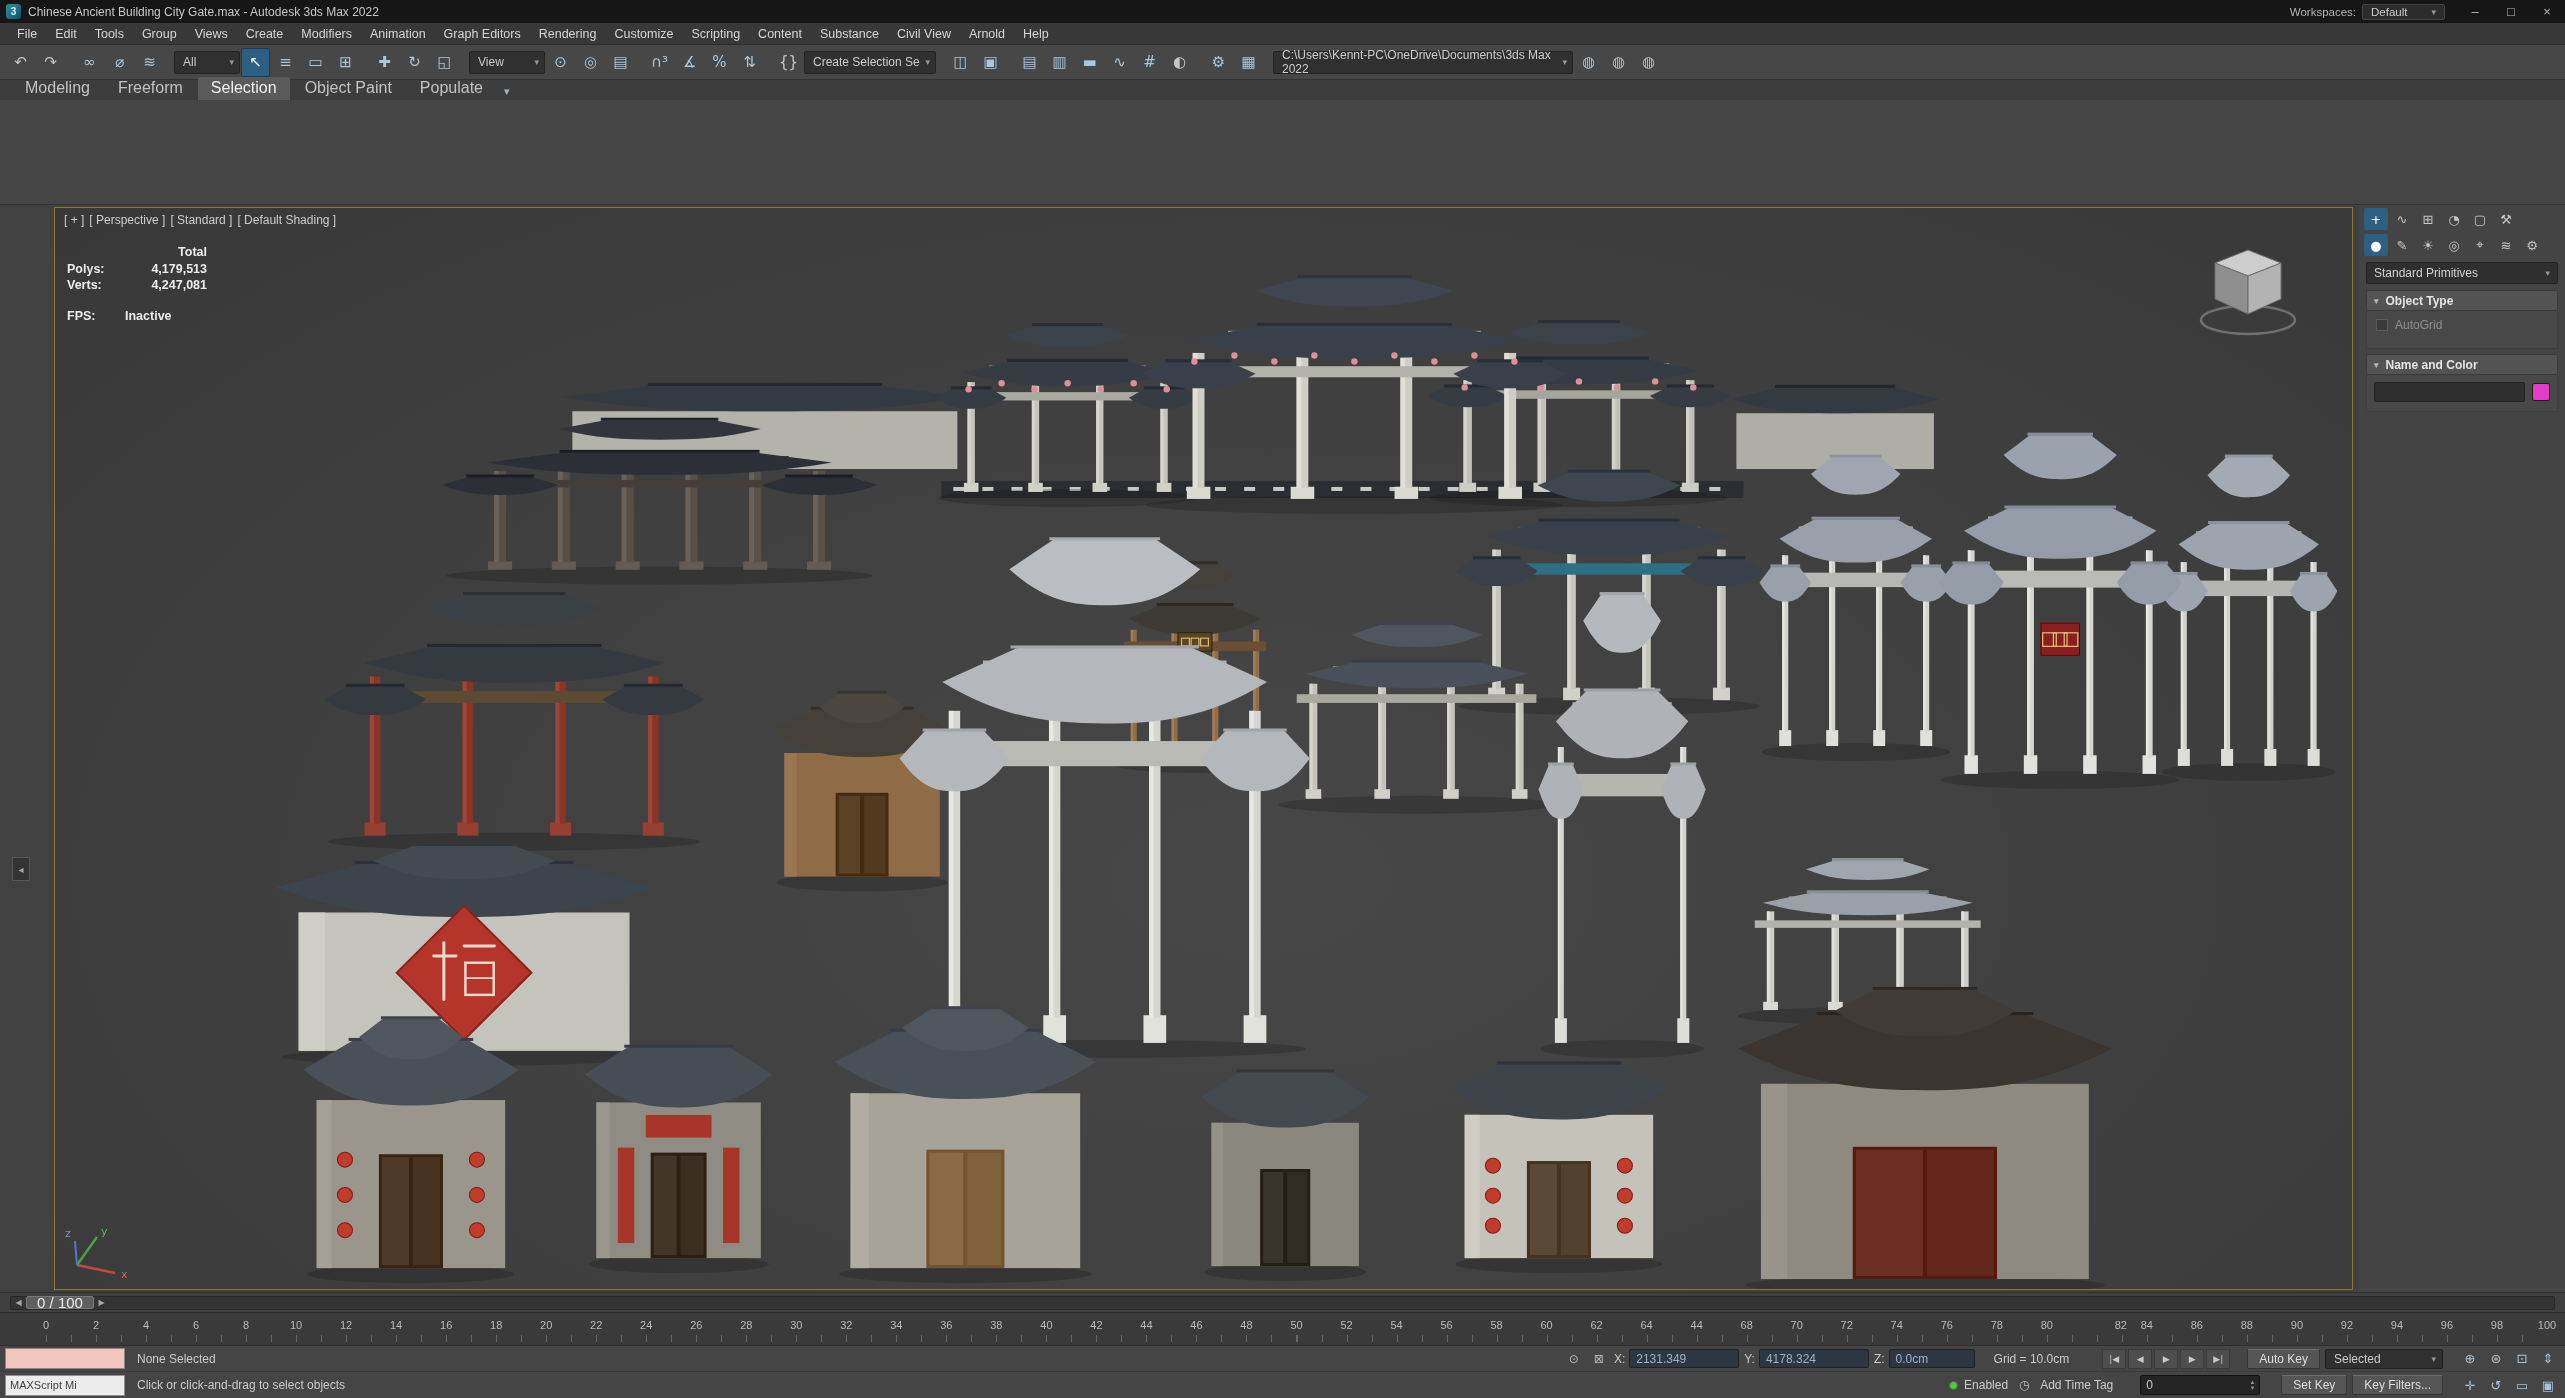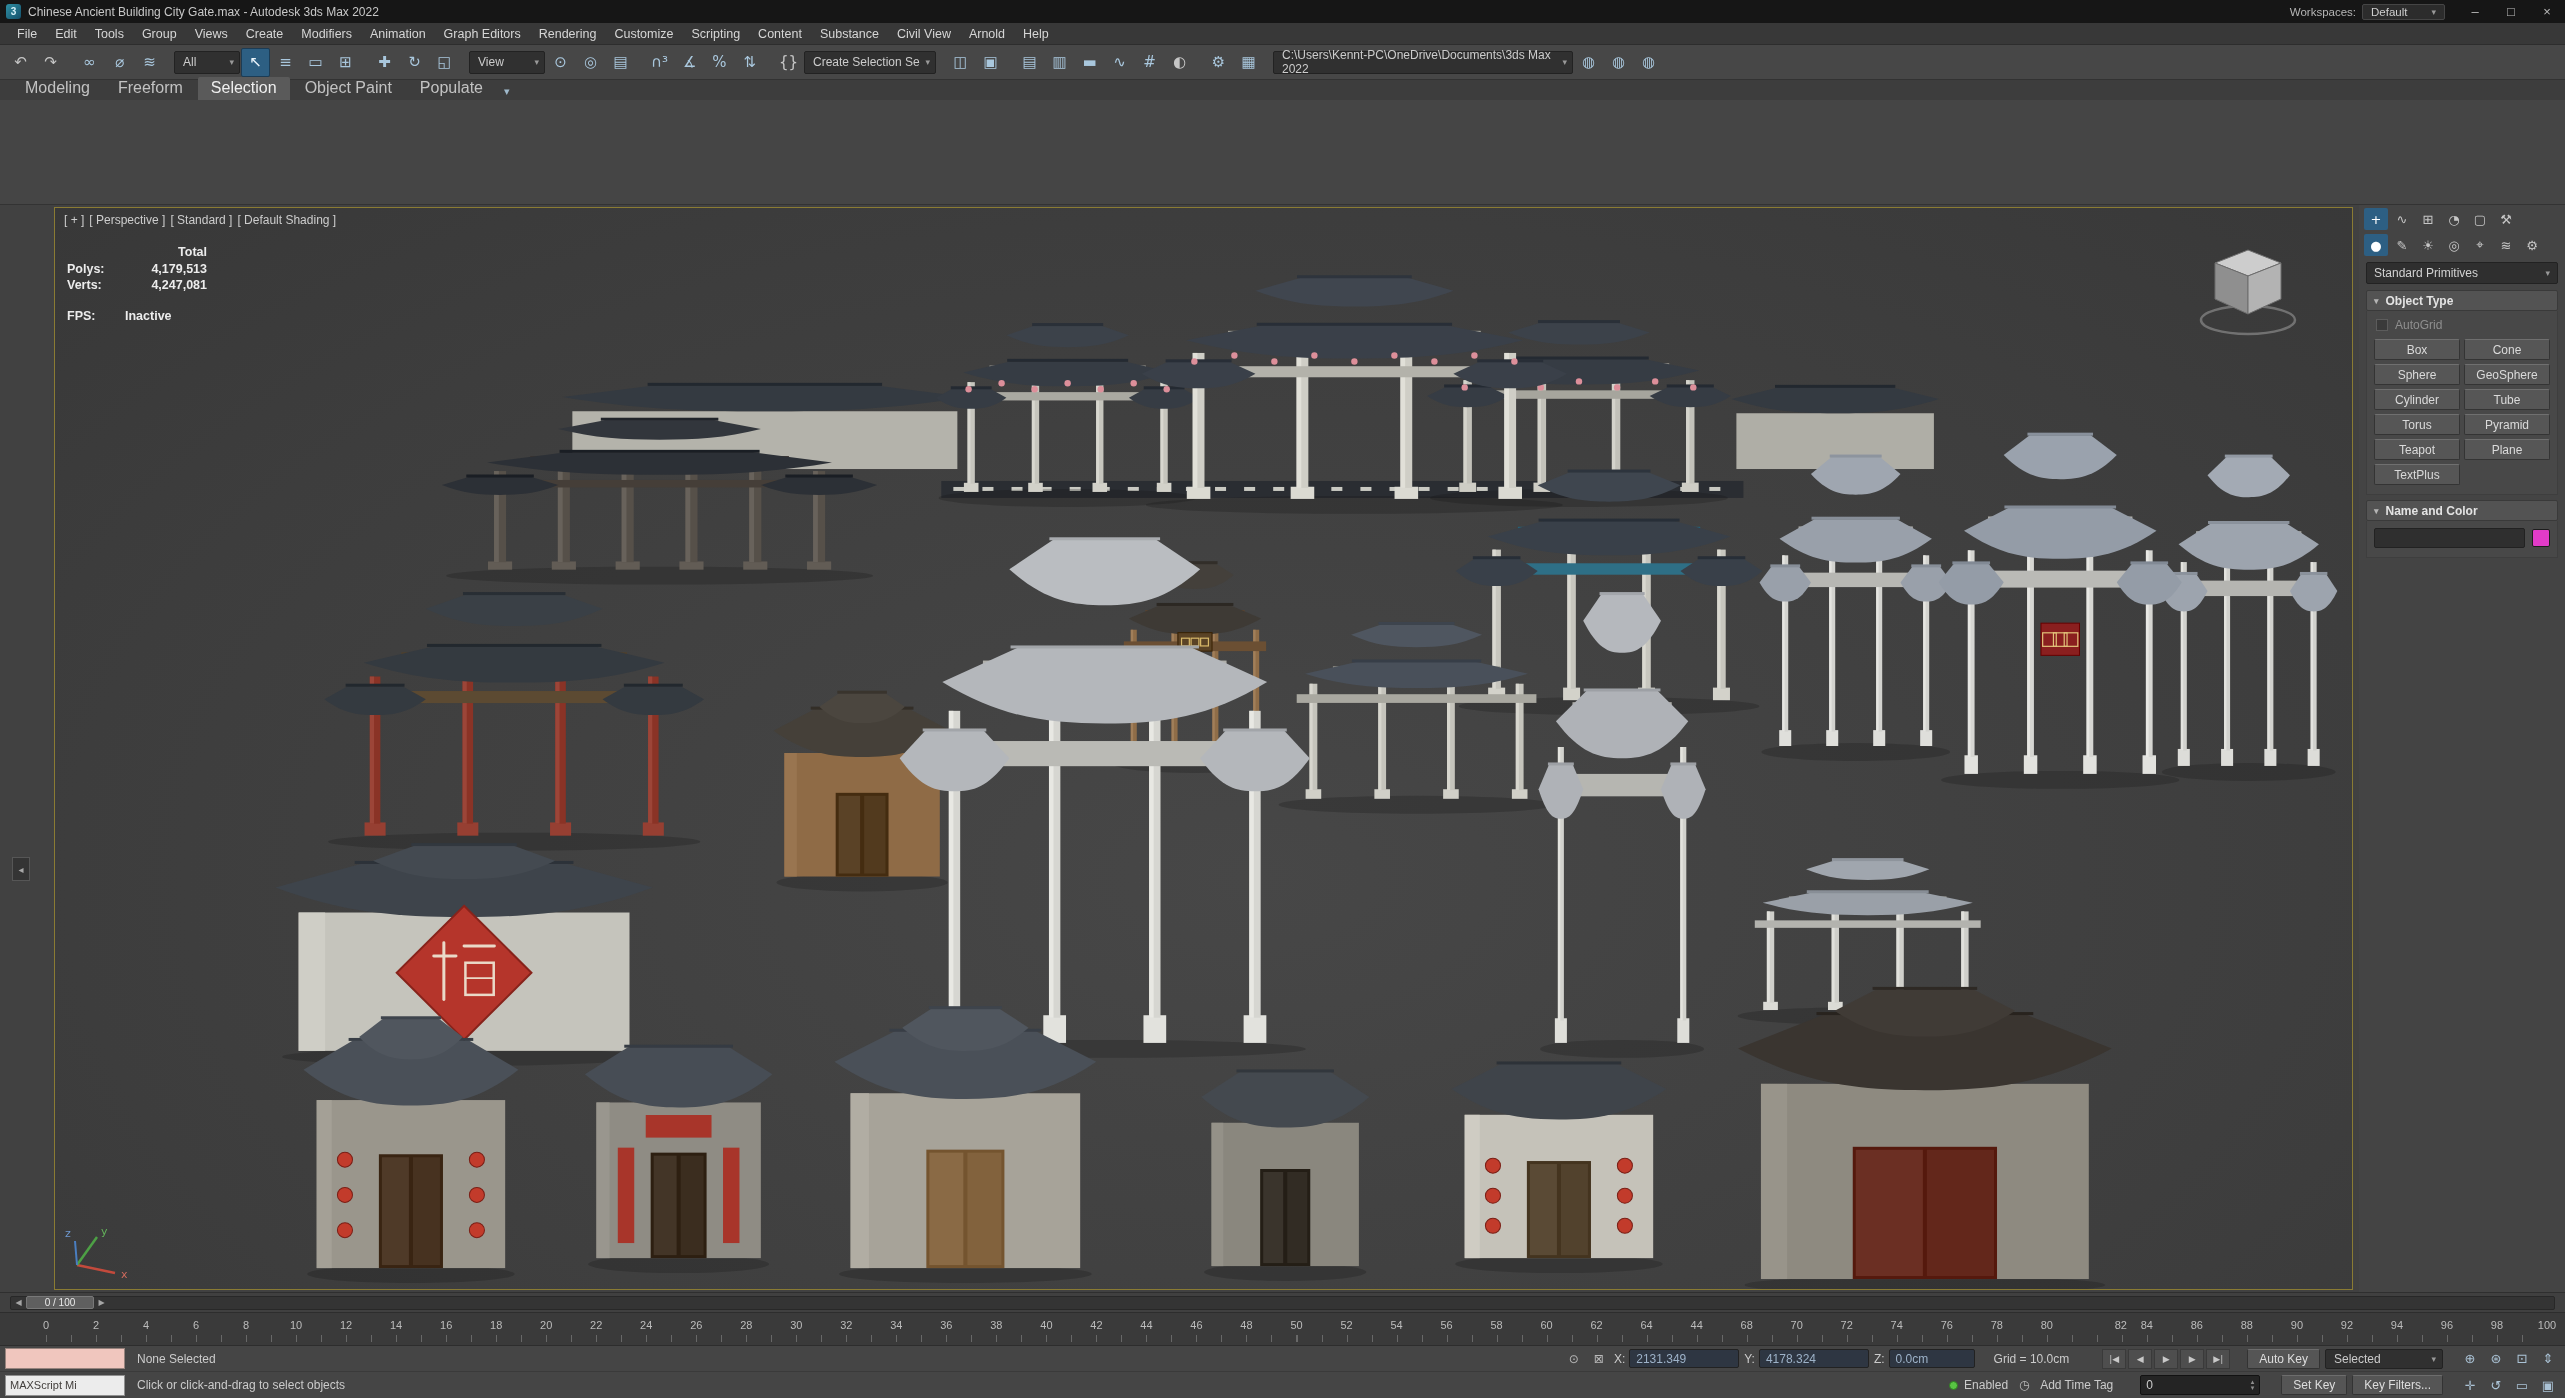--- a/index.html
+++ b/index.html
@@ -80,21 +80,21 @@
     display:flex;align-items:center;justify-content:center;color:#dadada;font-size:12px}
   .nc-row{display:flex;align-items:center;gap:7px}
   .nc-input{flex:1;height:20px;background:#2f2f2f;border:1px solid #222;border-radius:2px}
   .swatch{width:18px;height:18px;border:1px solid #1d1d1d;border-radius:2px;flex:none}
 
   
   .timeslider{height:20px;background:#404040;border-top:1px solid #2f2f2f;display:flex;align-items:center;padding:0 10px;flex:none}
   .ts-track{flex:1;height:14px;background:#343434;border:1px solid #282828;border-radius:2px;display:flex;align-items:center}
   .ts-btn{width:15px;height:13px;display:flex;align-items:center;justify-content:center;font-size:8px;color:#a5a5a5;flex:none;font-family:"DejaVu Sans",sans-serif}
   .ts-handle{width:68px;height:13px;background:#5f5f5f;border:1px solid #787878;border-radius:2px;display:flex;
-    align-items:center;justify-content:center;font-size:10px;color:#eaeaea;flex:none}
+    align-items:center;justify-content:center;font-size:15px;color:#eaeaea;flex:none}
   .trackbar{height:34px;background:#3a3a3a;border-top:1px solid #2d2d2d;border-bottom:1px solid #2d2d2d;position:relative;flex:none}
   .tick-strip{position:absolute;left:46px;right:18px;bottom:3px;height:7px}
   .tick-label{position:absolute;top:6px;transform:translateX(-50%);font-size:11px;color:#bcbcbc}
 
   
   .status1,.status2{height:26px;background:#454545;display:flex;align-items:center;flex:none;padding:0 5px;gap:5px;color:#cbcbcb}
   .status1{border-bottom:1px solid #3a3a3a}
   .listener-pink{width:120px;height:21px;background:#f0c6be;border:1px solid #97837d;flex:none}
   .listener-white{width:120px;height:21px;background:#ececec;border:1px solid #909090;flex:none;color:#44403e;
     font-size:11px;display:flex;align-items:center;padding:0 4px;overflow:hidden;white-space:nowrap}
@@ -782,33 +782,20 @@
       <div class="rollout">
         <div class="rollout-h">
           <span class="arrow">▾</span>
           <span>Object Type</span>
         </div>
         <div class="rollout-b">
           <div class="autogrid">
             <span class="cb"></span>
             <span>AutoGrid</span>
           </div>
-          <div class="obj-grid">
-              <div class="obj-btn">Box</div>
-              <div class="obj-btn">Cone</div>
-              <div class="obj-btn">Sphere</div>
-              <div class="obj-btn">GeoSphere</div>
-              <div class="obj-btn">Cylinder</div>
-              <div class="obj-btn">Tube</div>
-              <div class="obj-btn">Torus</div>
-              <div class="obj-btn">Pyramid</div>
-              <div class="obj-btn">Teapot</div>
-              <div class="obj-btn">Plane</div>
-              <div class="obj-btn">TextPlus</div>
-            </div>
         </div>
       </div>
 
       <div class="rollout">
         <div class="rollout-h">
           <span class="arrow">▾</span>
           <span>Name and Color</span>
         </div>
         <div class="rollout-b nc-row">
           <div class="nc-input"></div>

